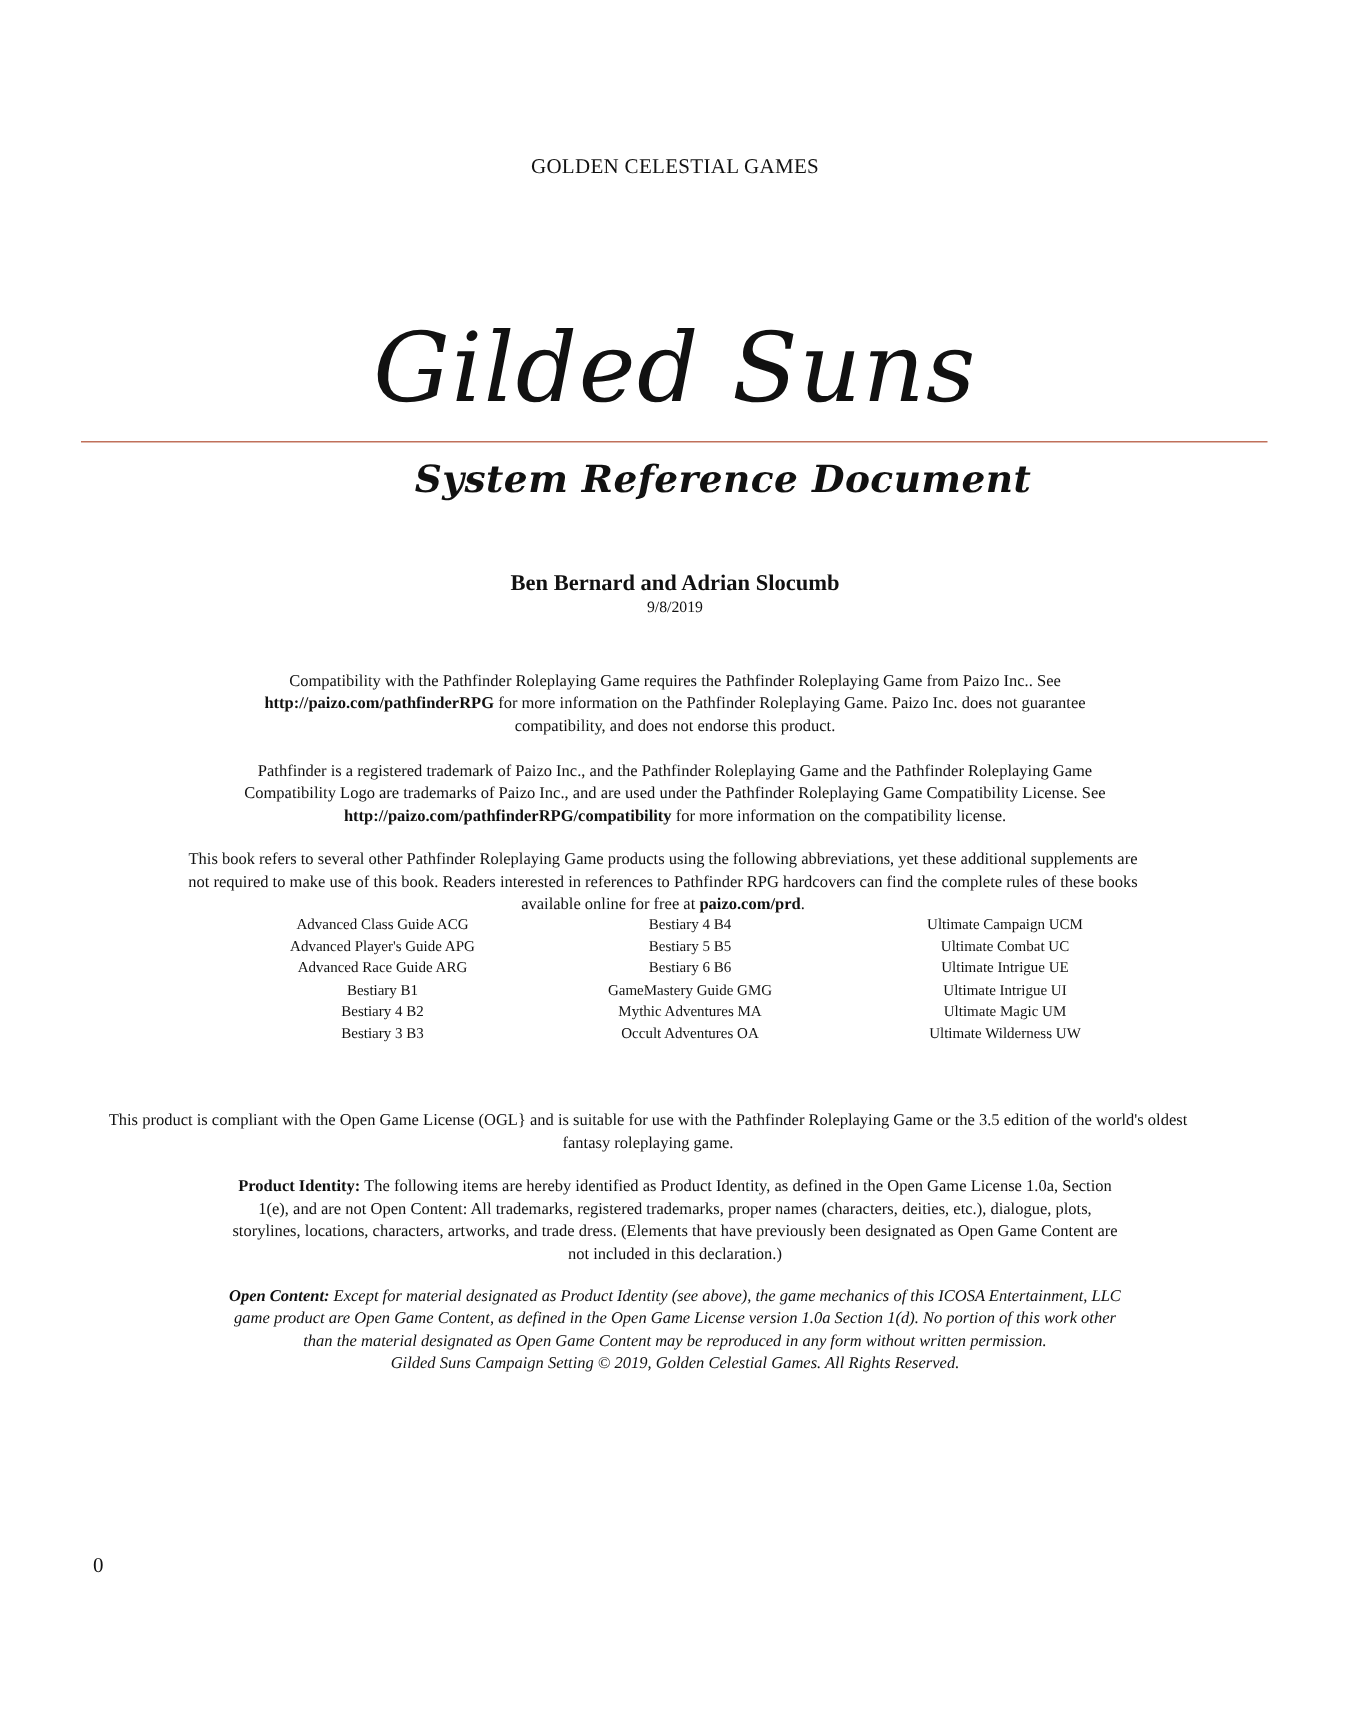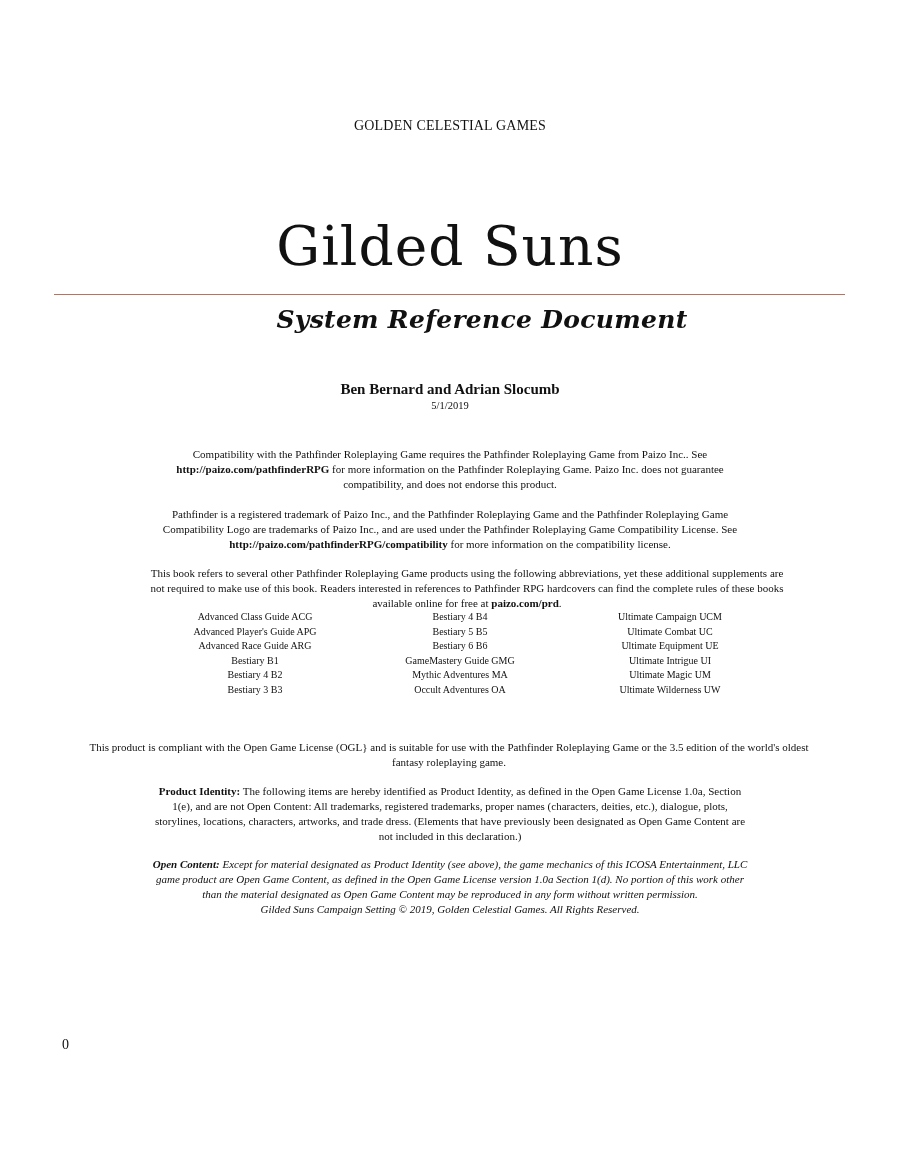--- a/index.html
+++ b/index.html
@@ -10,29 +10,30 @@
   body {
     width: 900px;
     height: 1150px;
     position: relative;
     overflow: hidden;
     font-family: "Liberation Serif", "DejaVu Serif", serif;
     color: #111111;
   }
   .abs { position: absolute; left: 0; width: 900px; text-align: center; }
   .publisher {
-    top: 118px;
+    top: 104px;
     font-size: 14px;
     letter-spacing: 0.2px;
   }
   .title {
     top: 206px;
-    font-size: 55px;
+    font-size: 64px;
     line-height: 80px;
     font-family: "DejaVu Serif", "Liberation Serif", serif;
+    font-style: italic;
     font-weight: normal;
     letter-spacing: 1px;
     text-align: center;
   }
   .rule {
     position: absolute;
     left: 54px;
     top: 294px;
     width: 791px;
     height: 1px;
@@ -58,22 +59,22 @@
     font-size: 10.5px;
   }
   .para {
     position: absolute;
     text-align: center;
     font-size: 11px;
     line-height: 15px;
   }
   .p1 { top: 447px; left: 150px; width: 600px; }
   .p2 { top: 507px; left: 150px; width: 600px; }
-  .p3 { top: 566px; left: 147px; width: 640px; }
-  .p4 { top: 740px; left: 89px; width: 720px; }
+  .p3 { top: 566px; left: 122px; width: 640px; }
+  .p4 { top: 740px; left: 72px; width: 720px; }
   .p5 { top: 784px; left: 150px; width: 600px; }
   .p6 { top: 857px; left: 150px; width: 600px; font-style: italic; }
   b { font-weight: bold; }
   .abbrev {
     position: absolute;
     top: 610px;
     font-size: 10px;
     line-height: 14.6px;
     text-align: center;
   }
@@ -93,21 +94,21 @@
 
 <div class="abs publisher">GOLDEN CELESTIAL GAMES</div>
 
 <div class="abs title">Gilded Suns</div>
 
 <div class="rule"></div>
 
 <div class="abs subtitle">System Reference Document</div>
 
 <div class="abs authors">Ben Bernard and Adrian Slocumb</div>
-<div class="abs date">5/1/2019</div>
+<div class="abs date">9/8/2019</div>
 
 <div class="para p1"><span>Compatibility with the Pathfinder Roleplaying Game requires the Pathfinder Roleplaying Game from Paizo Inc.. See </span><b>http://paizo.com/pathfinderRPG</b><span> for more information on the Pathfinder Roleplaying Game. Paizo Inc. does not guarantee compatibility, and does not endorse this product.</span></div>
 
 <div class="para p2"><span>Pathfinder is a registered trademark of Paizo Inc., and the Pathfinder Roleplaying Game and the Pathfinder Roleplaying Game Compatibility Logo are trademarks of Paizo Inc., and are used under the Pathfinder Roleplaying Game Compatibility License. See </span><b>http://paizo.com/pathfinderRPG/compatibility</b><span> for more information on the compatibility license.</span></div>
 
 <div class="para p3"><span>This book refers to several other Pathfinder Roleplaying Game products using the following abbreviations, yet these additional supplements are not required to make use of this book. Readers interested in references to Pathfinder RPG hardcovers can find the complete rules of these books available online for free at </span><b>paizo.com/prd</b><span>.</span></div>
 
 <div class="abbrev col1">
   <div>Advanced Class Guide ACG</div>
   <div>Advanced Player's Guide APG</div>
@@ -120,21 +121,21 @@
   <div>Bestiary 4 B4</div>
   <div>Bestiary 5 B5</div>
   <div>Bestiary 6 B6</div>
   <div>GameMastery Guide GMG</div>
   <div>Mythic Adventures MA</div>
   <div>Occult Adventures OA</div>
 </div>
 <div class="abbrev col3">
   <div>Ultimate Campaign UCM</div>
   <div>Ultimate Combat UC</div>
-  <div>Ultimate Equipment UE</div>
+  <div>Ultimate Intrigue UE</div>
   <div>Ultimate Intrigue UI</div>
   <div>Ultimate Magic UM</div>
   <div>Ultimate Wilderness UW</div>
 </div>
 
 <div class="para p4">This product is compliant with the Open Game License (OGL} and is suitable for use with the Pathfinder Roleplaying Game or the 3.5 edition of the world's oldest fantasy roleplaying game.</div>
 
 <div class="para p5"><b>Product Identity:</b><span> The following items are hereby identified as Product Identity, as defined in the Open Game License 1.0a, Section 1(e), and are not Open Content: All trademarks, registered trademarks, proper names (characters, deities, etc.), dialogue, plots, storylines, locations, characters, artworks, and trade dress. (Elements that have previously been designated as Open Game Content are not included in this declaration.)</span></div>
 
 <div class="para p6"><b>Open Content:</b><span> Except for material designated as Product Identity (see above), the game mechanics of this ICOSA Entertainment, LLC game product are Open Game Content, as defined in the Open Game License version 1.0a Section 1(d). No portion of this work other than the material designated as Open Game Content may be reproduced in any form without written permission.</span><br><span>Gilded Suns Campaign Setting © 2019, Golden Celestial Games. All Rights Reserved.</span></div>

